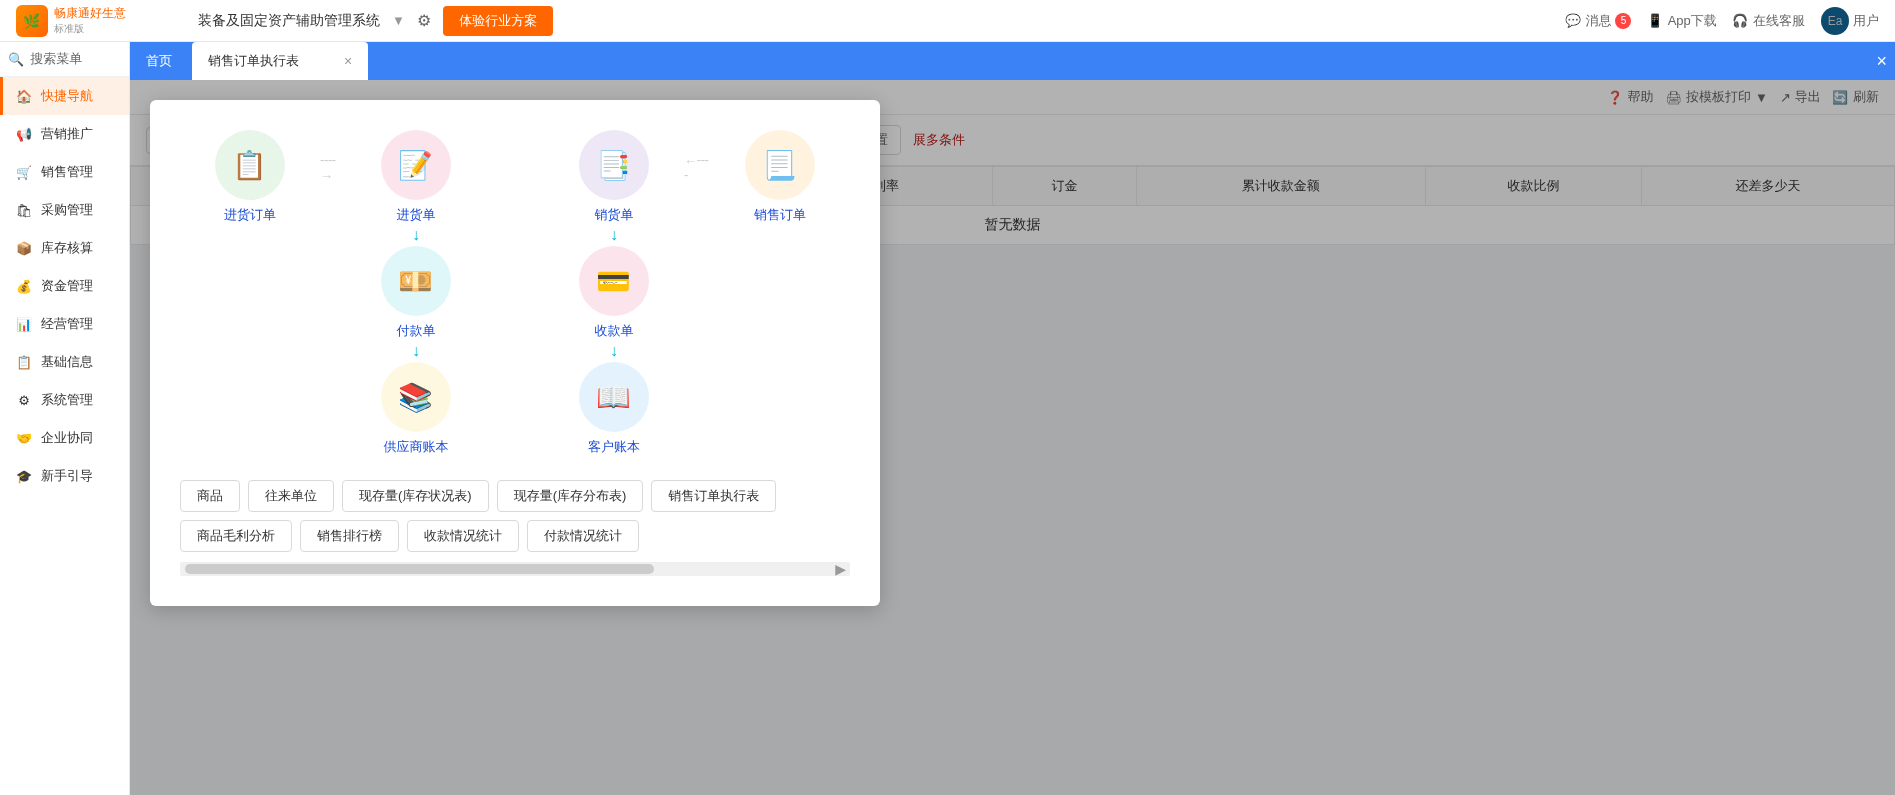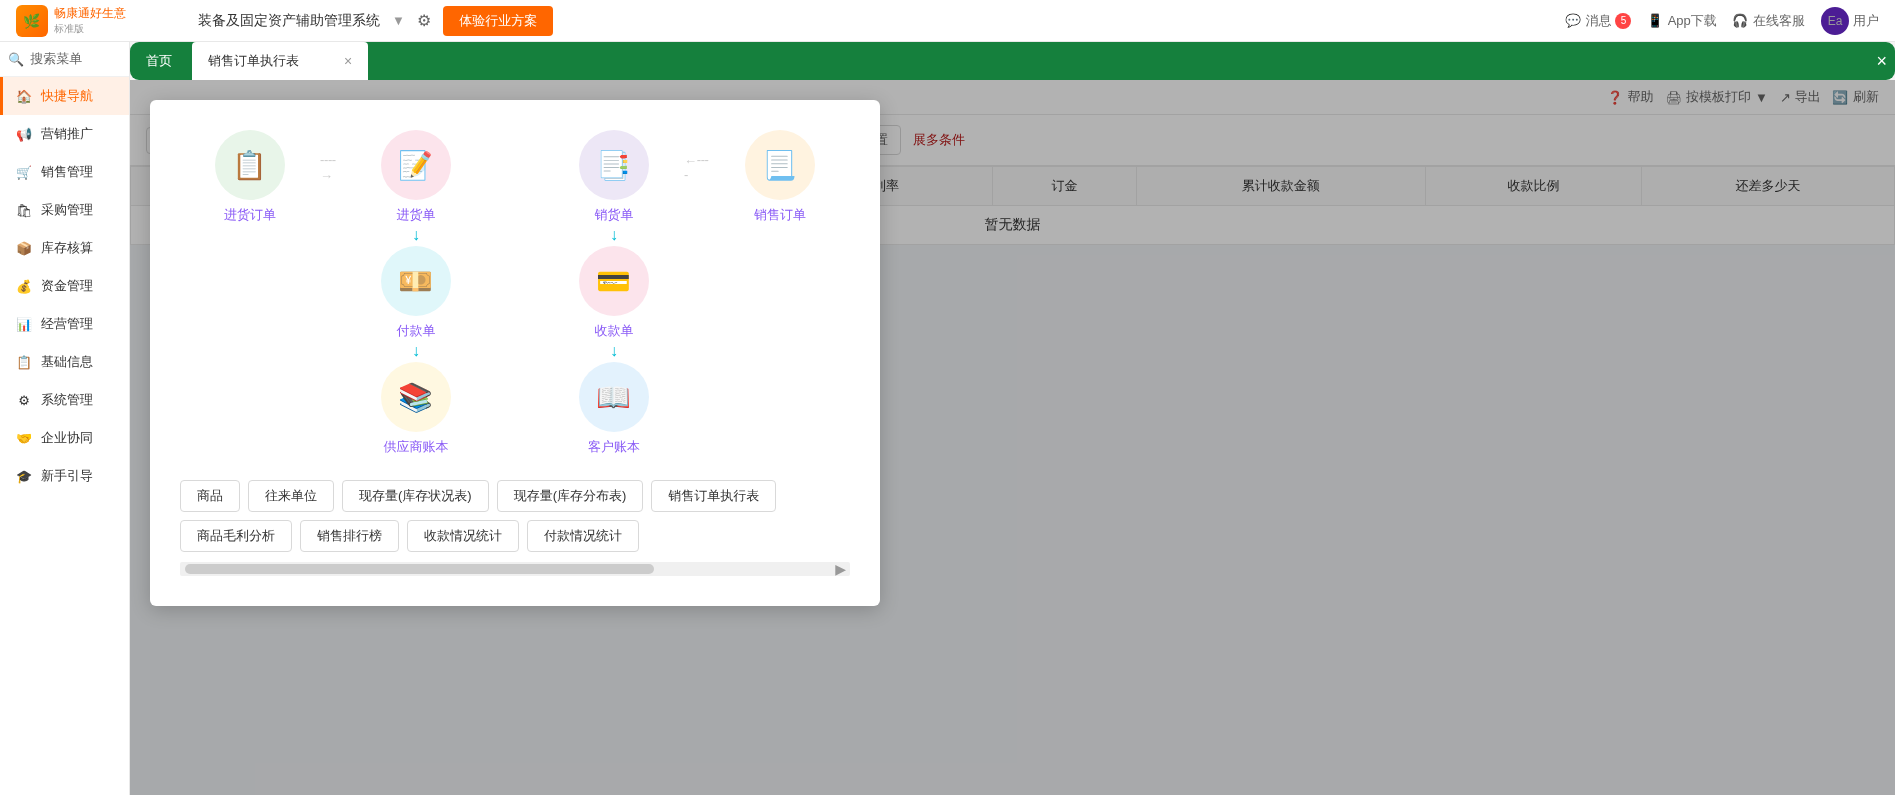--- a/index.html
+++ b/index.html
@@ -60,36 +60,36 @@
     .flow-node { display: flex; flex-direction: column; align-items: center; gap: 6px; width: 140px; }
     .flow-circle { width: 70px; height: 70px; border-radius: 50%; display: flex; align-items: center; justify-content: center; font-size: 28px; }
     .flow-circle.green { background: #e8f5e9; color: #4caf50; }
     .flow-circle.red { background: #fce4ec; color: #e91e63; }
     .flow-circle.purple { background: #ede7f6; color: #7c4dff; }
     .flow-circle.orange { background: #fff3e0; color: #ff9800; }
     .flow-circle.teal { background: #e0f7fa; color: #00bcd4; }
     .flow-circle.pink { background: #fce4ec; color: #f06292; }
     .flow-circle.orange2 { background: #fff8e1; color: #ffa726; }
     .flow-circle.blue { background: #e3f2fd; color: #42a5f5; }
-    .flow-label { font-size: 13px; color: #8b5cf6; text-align: center; }
+    .flow-label { font-size: 13px; color: #1d4ed8; text-align: center; }
     .flow-arrow-v { color: #00bcd4; text-align: center; font-size: 16px; margin: 2px 0; }
 
     
     .common-section { margin-top: 16px; }
     .common-title { font-size: 14px; color: #333; margin-bottom: 12px; font-weight: 500; }
     .common-buttons { display: flex; flex-wrap: wrap; gap: 8px; }
     .common-btn { border: 1px solid #d9d9d9; background: #fff; border-radius: 4px; padding: 6px 16px; cursor: pointer; font-size: 13px; color: #333; }
 
     
     .scroll-bar-area { height: 14px; background: #f0f0f0; border-radius: 2px; display: flex; align-items: center; margin-top: 10px; position: relative; }
     .scroll-bar-thumb { width: 70%; height: 10px; background: #ccc; border-radius: 5px; position: absolute; left: 5px; }
     .btn-try { background: #ff6600; color: #fff; border: none; border-radius: 4px; padding: 6px 16px; cursor: pointer; font-size: 13px; }
     .top-right-item { display: flex; align-items: center; gap: 4px; color: #666; cursor: pointer; font-size: 13px; }
     .badge { background: #ff4444; color: #fff; border-radius: 50%; width: 16px; height: 16px; font-size: 10px; display: flex; align-items: center; justify-content: center; }
-    .avatar { width: 28px; height: 28px; border-radius: 50%; background: #4c1d95; display: flex; align-items: center; justify-content: center; color: #999; font-size: 12px; }
+    .avatar { width: 28px; height: 28px; border-radius: 50%; background: #0c4a6e; display: flex; align-items: center; justify-content: center; color: #999; font-size: 12px; }
     .close-icon-btn { background: none; border: none; cursor: pointer; color: #fff; font-size: 16px; margin-left: auto; margin-right: 8px; }
 
     .flow-v-group { display: flex; flex-direction: column; align-items: center; }
   </style>
 </head>
 <body>
 
 <div class="app-container">
 
   <div class="top-bar">
@@ -176,21 +176,21 @@
         <span>企业协同</span>
       </div>
       <div class="sidebar-item">
         <span class="sidebar-icon">🎓</span>
         <span>新手引导</span>
       </div>
     </div>
 
     <div class="main-content">
 
-      <div class="tab-bar" style="background:#15803d;border-radius:9px;">
+      <div class="tab-bar" style="background:#3b82f6;">
         <div class="tab-item home">
           <span>首页</span>
         </div>
         <div class="tab-item active">
           <span>销售订单执行表</span>
           <button class="tab-close-btn">×</button>
         </div>
         <button class="close-icon-btn" style="margin-left:auto;margin-right:8px;background:none;border:none;cursor:pointer;color:#fff;font-size:18px;">×</button>
       </div>
 

